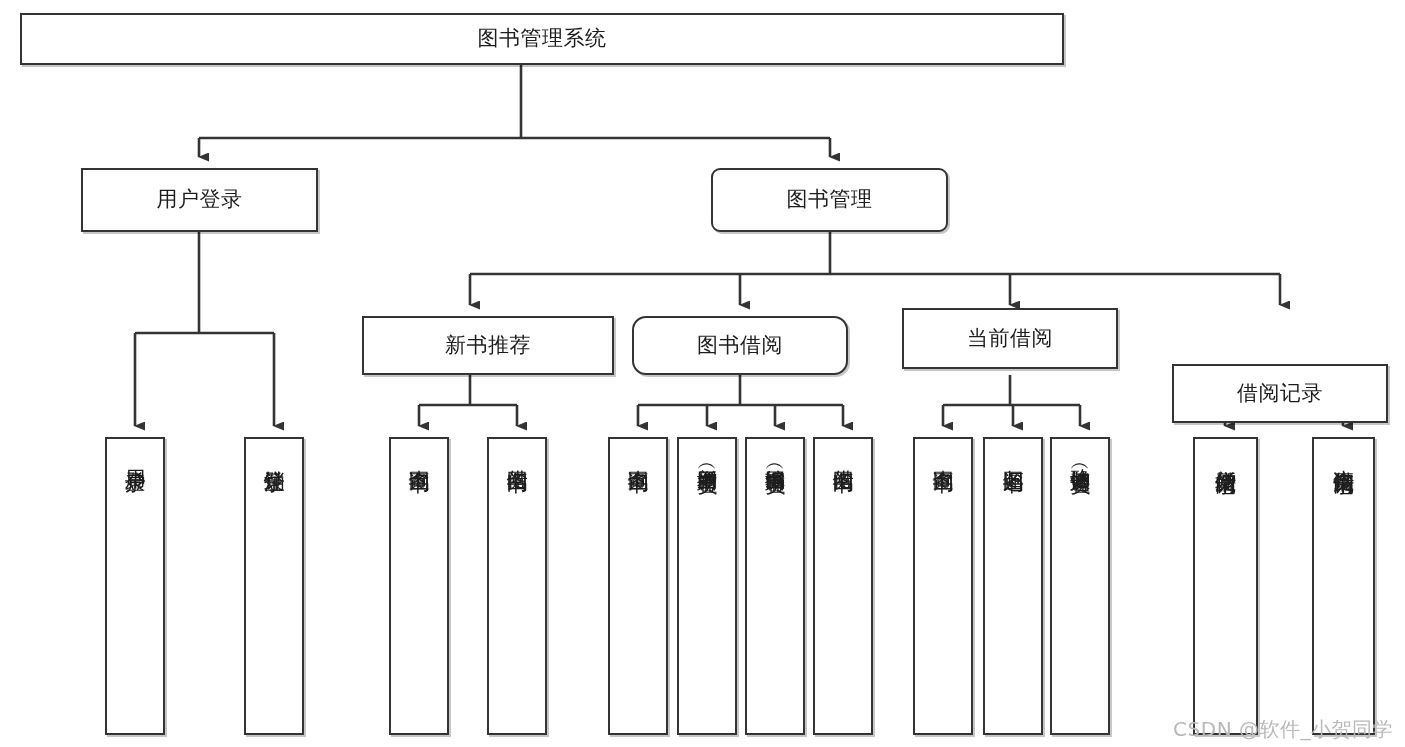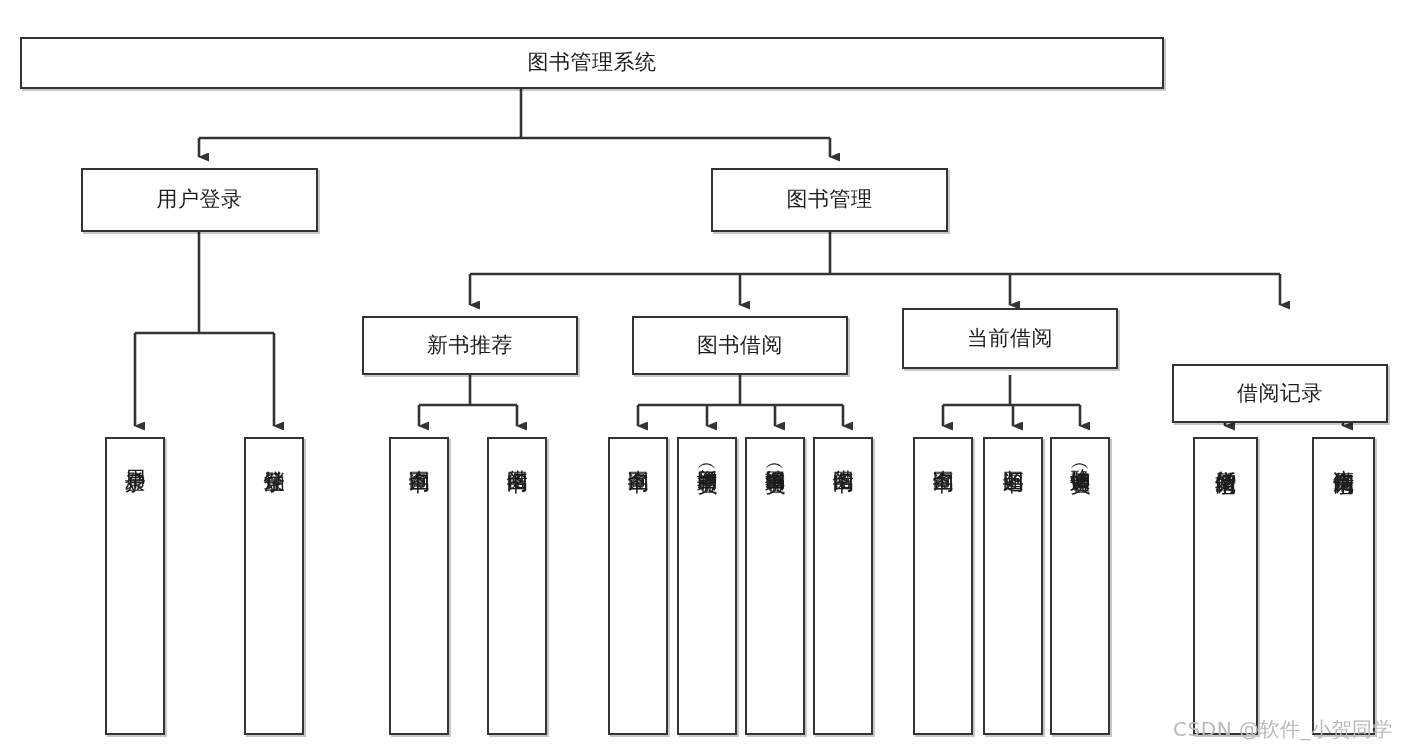--- a/index.html
+++ b/index.html
@@ -112,35 +112,35 @@
       <path d="M1013,405 L1013,426" marker-end="url(#arrow)"></path>
       <path d="M1080,405 L1080,426" marker-end="url(#arrow)"></path>
 
       <path d="M1280,375 L1280,405"></path>
       <path d="M1225,405 L1343,405"></path>
       <path d="M1225,405 L1225,426" marker-end="url(#arrow)"></path>
       <path d="M1343,405 L1343,426" marker-end="url(#arrow)"></path>
     </g>
   </svg>
 
-  <div class="node horiz" style="left:20px; top:13px; width:1144px; height:52px;margin-top:24px;">
+  <div class="node horiz" style="left:20px; top:13px; width:1044px; height:52px;">
     <span>图书管理系统</span>
   </div>
 
   <div class="node horiz" style="left:81px; top:168px; width:237px; height:64px;">
     <span>用户登录</span>
   </div>
-  <div class="node horiz" style="left:711px; top:168px; width:237px; height:64px;">
+  <div class="node horiz" style="left:711px; top:168px; width:237px; height:64px;border-radius:9px;">
     <span>图书管理</span>
   </div>
 
-  <div class="node horiz" style="left:362px; top:316px; width:216px; height:59px;">
+  <div class="node horiz" style="left:362px; top:316px; width:252px; height:59px;">
     <span>新书推荐</span>
   </div>
-  <div class="node horiz" style="left:632px; top:316px; width:216px; height:59px;">
+  <div class="node horiz" style="left:632px; top:316px; width:216px; height:59px;border-radius:14px;">
     <span>图书借阅</span>
   </div>
   <div class="node horiz" style="left:902px; top:308px; width:216px; height:61px;">
     <span>当前借阅</span>
   </div>
   <div class="node horiz" style="left:1172px; top:316px; width:216px; height:59px;margin-top:48px;">
     <span>借阅记录</span>
   </div>
 
   <div class="node vert" style="left:105px; top:437px; width:60px; height:298px;">

